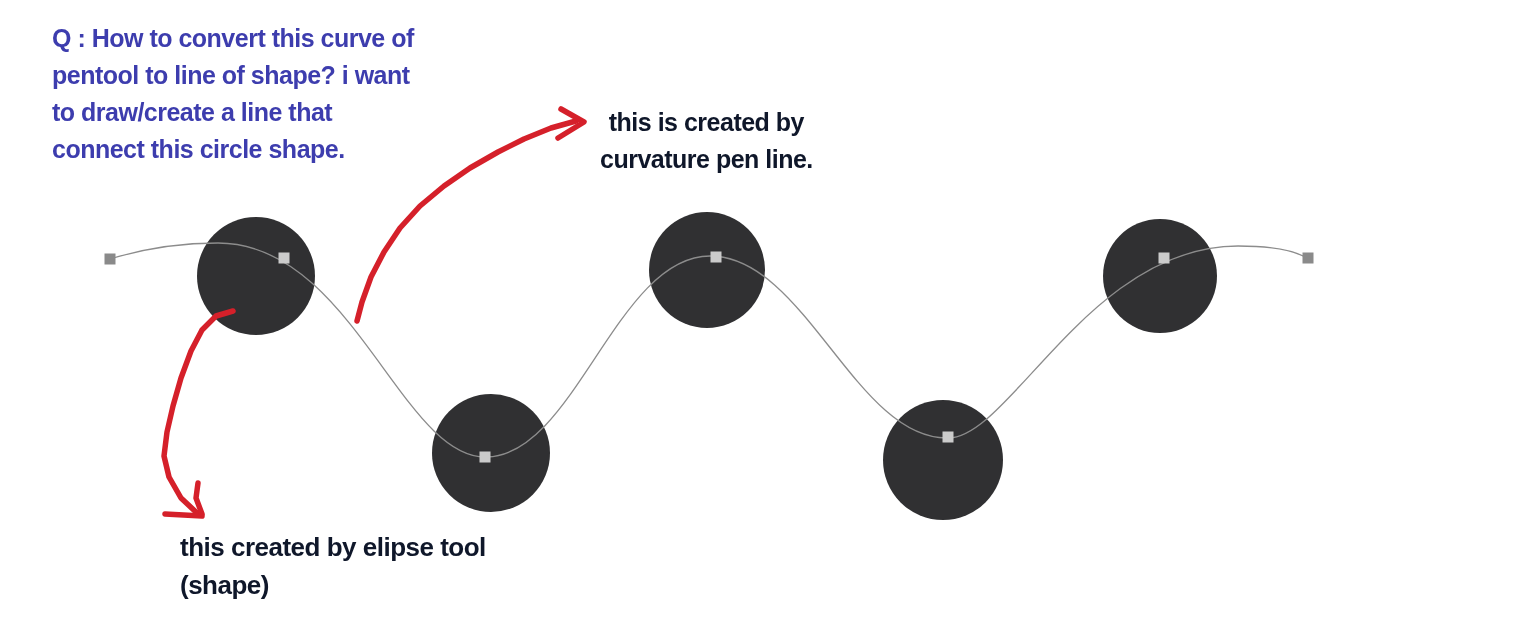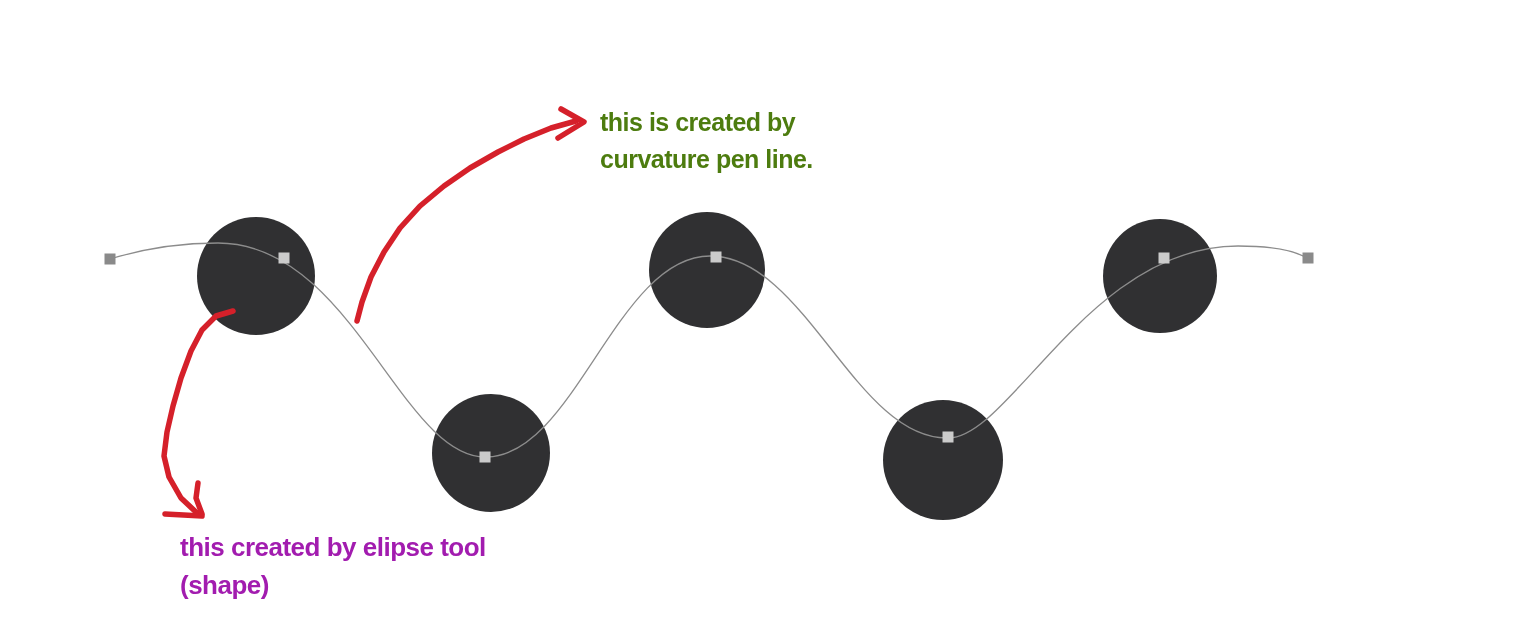--- a/index.html
+++ b/index.html
@@ -93,24 +93,30 @@
     </g>
 
     <g id="arrow-circle" fill="none" stroke-width="5.5" stroke-linecap="round" stroke-linejoin="round" stroke="#d5202a">
       <path d="M 233 311 L 216 316 L 202 330 L 191 351 L 181 378 L 173 406
                L 167 432 L 164 456 L 169 477 L 181 498 L 197 513"></path>
       <path d="M 165 514 L 202 516"></path>
       <path d="M 198 483 L 196 498 L 202 514"></path>
     </g>
   </svg>
 
+  <div class="text-block question-block" style="color: rgb(61, 61, 174);">
+    <span class="line">Q : How to convert this curve of</span>
+    <span class="line">pentool to line of shape? i want</span>
+    <span class="line">to draw/create a line that</span>
+    <span class="line">connect this circle shape.</span>
+  </div>
 
-  <div class="text-block curvature-note" style="color: #4d7c0f;">
+  <div class="text-block curvature-note" style="color: #0f172a; text-align: center;">
     <span class="line">this is created by</span>
     <span class="line">curvature pen line.</span>
   </div>
 
-  <div class="text-block ellipse-note" style="color: #a21caf;">
+  <div class="text-block ellipse-note" style="color: #0f172a;">
     <span class="line">this created by elipse tool</span>
     <span class="line">(shape)</span>
   </div>
 
 </div>
 
 </body></html>

